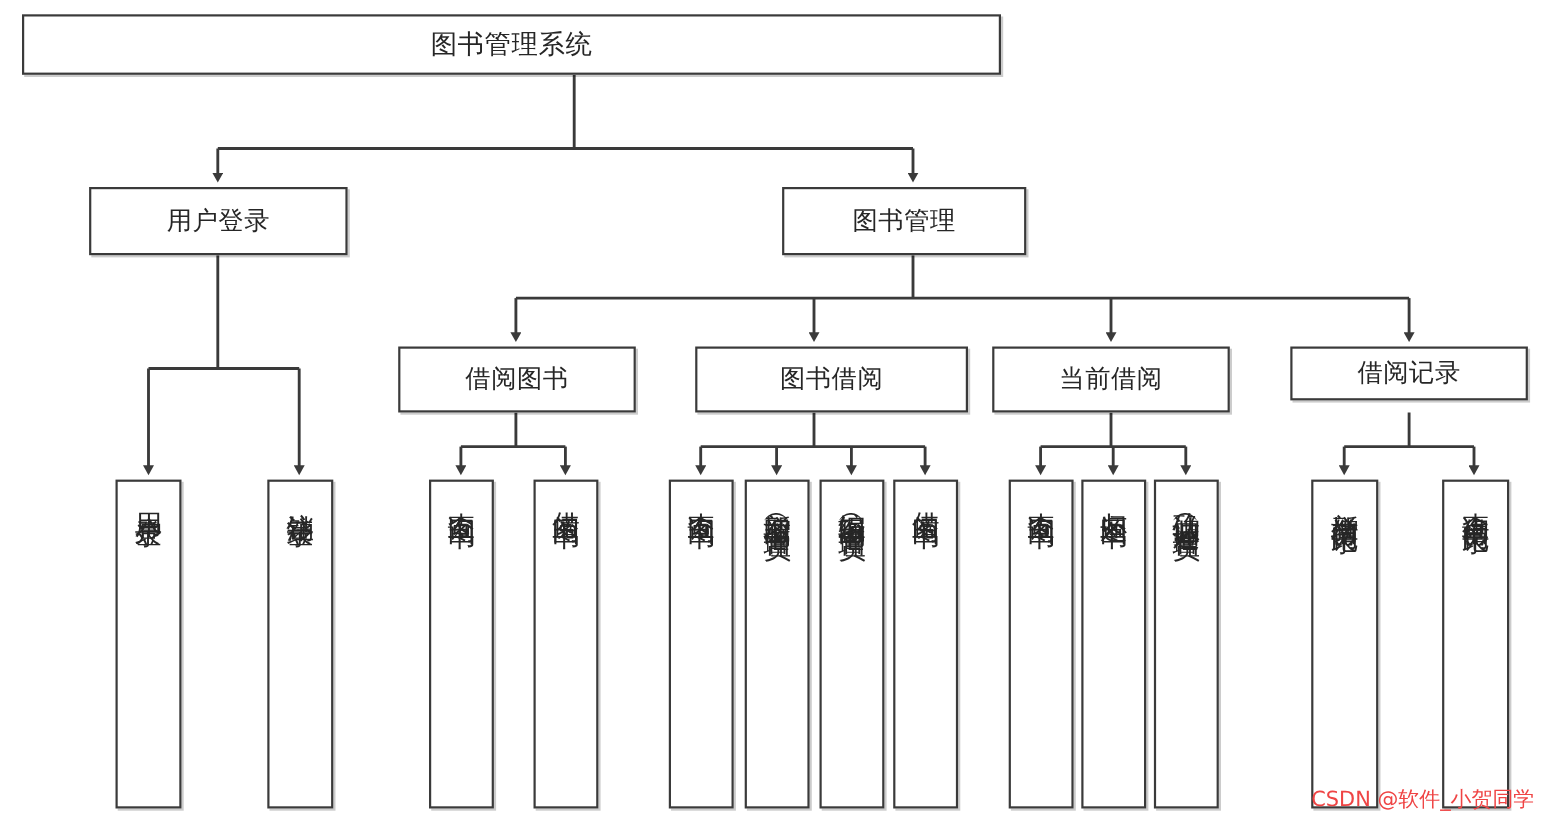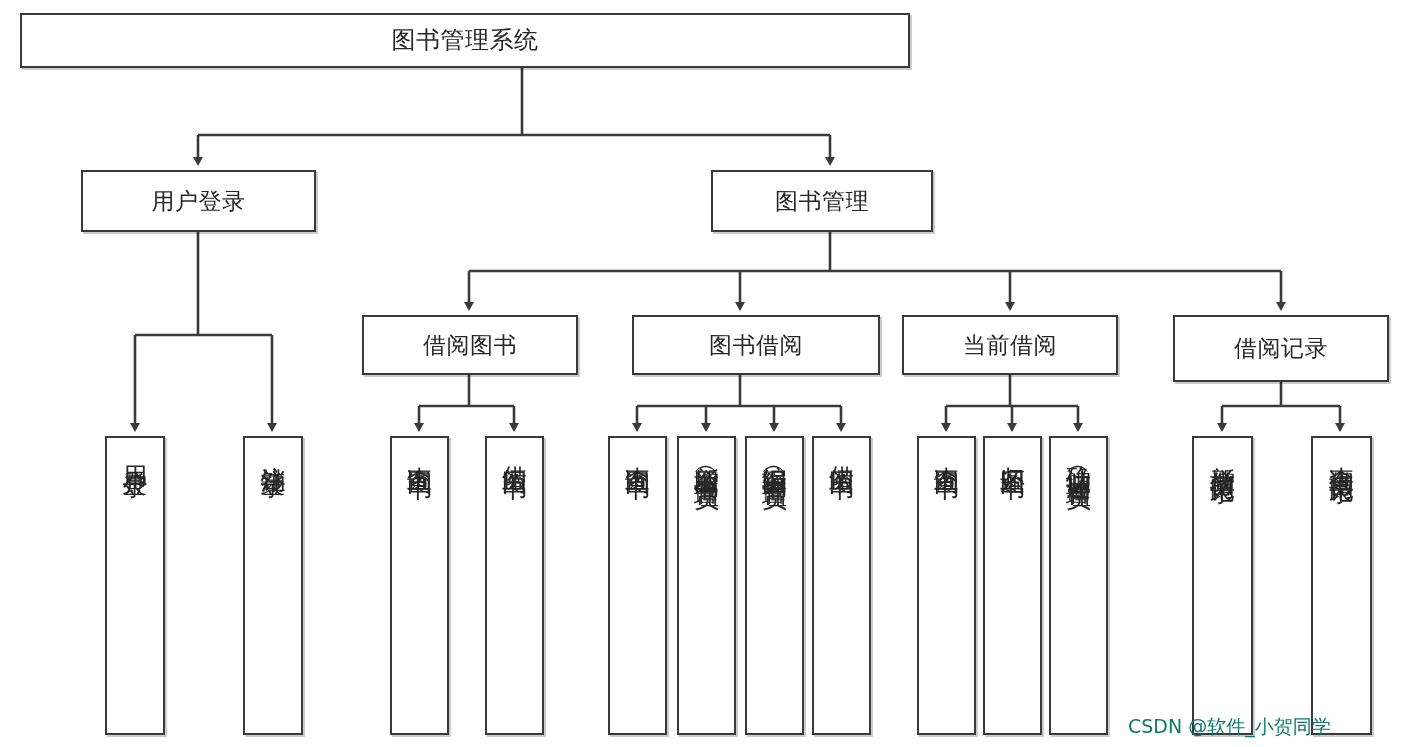--- a/index.html
+++ b/index.html
@@ -60,24 +60,24 @@
   .node.vert .label {
     writing-mode: vertical-rl;
     text-orientation: upright;
     font-size: 25px;
     letter-spacing: 3px;
     line-height: 1.0;
     white-space: nowrap;
   }
   #watermark {
     position: absolute;
-    left: 1128px;
+    left: 1192px;
     top: 714px;
     font-size: 19px;
-    color: #0f766e;
+    color: #ef4444;
     white-space: nowrap;
     z-index: 5;
     font-family: "DejaVu Sans", "Liberation Sans", sans-serif;
   }
 </style>
 </head>
 <body>
 
 <div id="diagram-canvas">
 
@@ -144,21 +144,21 @@
 
   <div class="node horiz" style="left:362px; top:315px; width:216px; height:60px;">
     <span class="label">借阅图书</span>
   </div>
   <div class="node horiz" style="left:632px; top:315px; width:248px; height:60px;">
     <span class="label">图书借阅</span>
   </div>
   <div class="node horiz" style="left:902px; top:315px; width:216px; height:60px;justify-content:center;">
     <span class="label">当前借阅</span>
   </div>
-  <div class="node horiz" style="left:1173px; top:315px; width:216px; height:67px;">
+  <div class="node horiz" style="left:1173px; top:315px; width:216px; height:49px;">
     <span class="label">借阅记录</span>
   </div>
 
   <div class="node vert" style="left:105px; top:436px; width:60px; height:299px;">
     <span class="label">用户登录</span>
   </div>
   <div class="node vert" style="left:243px; top:436px; width:60px; height:299px;">
     <span class="label">注销登录</span>
   </div>
 

